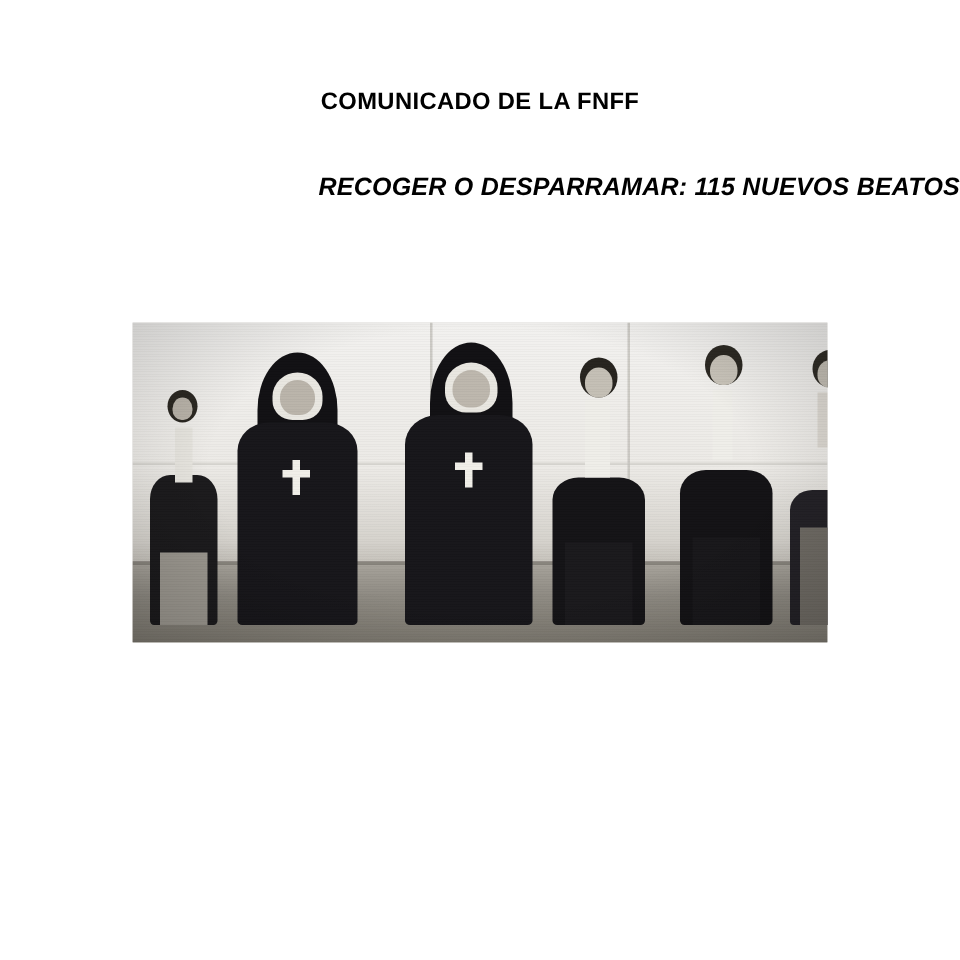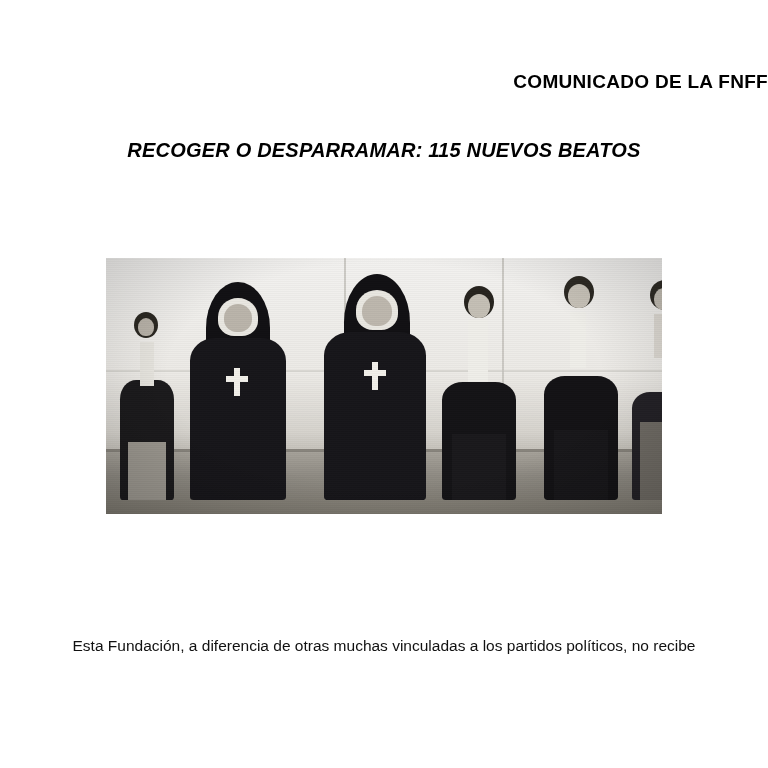--- a/index.html
+++ b/index.html
@@ -18,31 +18,31 @@
     position: relative;
     width: 768px;
     height: 768px;
     box-sizing: border-box;
   }
   .title-main {
     position: absolute;
     top: 58px;
     left: 0;
     width: 768px;
-    text-align: right;
+    text-align: center;
     font-size: 19px;
     font-weight: bold;
     letter-spacing: 0.3px;
   }
   .title-sub {
     position: absolute;
     top: 122px;
     left: 0;
     width: 768px;
-    text-align: center;
+    text-align: right;
     font-size: 20px;
     font-weight: bold;
     font-style: italic;
     letter-spacing: 0.2px;
   }
   .photo-wrap {
     position: absolute;
     top: 258px;
     left: 106px;
     width: 556px;
@@ -218,16 +218,15 @@
         <div class="fig-shirt" style="left:24px; top:34px; width:14px; height:44px; background:#ddd9d2;"></div>
         <div class="fig-legs" style="left:10px; width:48px; height:78px; background:#6f6b64;"></div>
       </div>
 
       <div class="grain"></div>
       <div class="vignette"></div>
     </div>
   </div>
 
   <div class="body-text">
-    <span class="line">Esta Fundación, a diferencia de otras muchas vinculadas a los partidos políticos, no recibe</span>
   </div>
 
 </div>
 
 </body></html>

